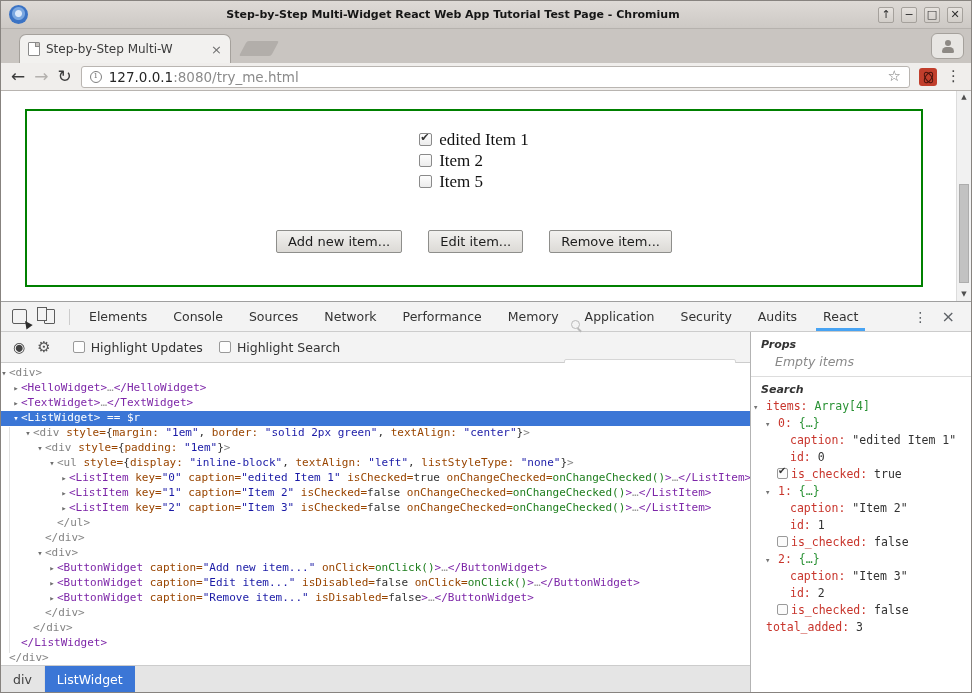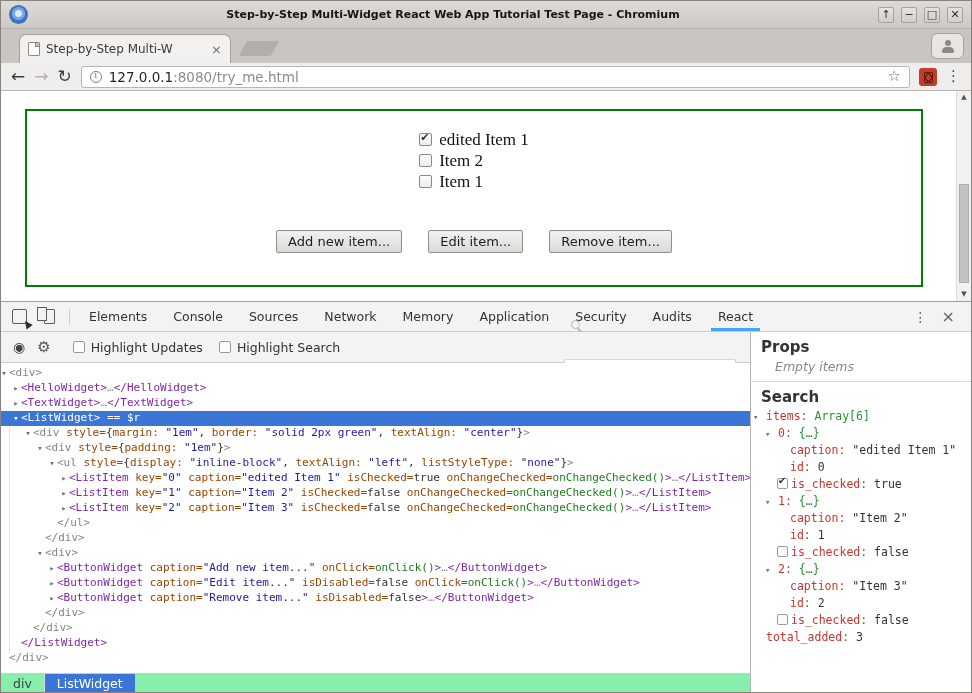--- a/index.html
+++ b/index.html
@@ -106,28 +106,28 @@
 
   .tree{position:absolute;top:31px;bottom:25px;left:0;right:0;overflow:hidden;padding-top:3px;background:#fff;}
   .indent-guide{position:absolute;left:8px;top:64px;height:226px;width:1px;background:#e2e2e2;}
   .tree-row{height:15px;line-height:15px;font:11px "DejaVu Sans Mono",monospace;white-space:pre;overflow:hidden;position:relative;}
   .tree-arrow{display:inline-block;width:10px;margin-left:-10px;color:#6e6e6e;font-size:9px;text-align:center;}
   .tree-row.selected{background:#3b76d6;}
   .tree-row.selected span{color:#fff !important;}
   .t-g{color:#848484;} .t-w{color:#7d26a8;} .t-a{color:#994500;}
   .t-s{color:#1a1aa6;} .t-f{color:#1e7e1e;} .t-p{color:#333;} .t-d{color:#999;}
 
-  .crumbbar{position:absolute;bottom:0;left:0;right:0;height:19px;background:#86efac;border-top:1px solid #ccc;
+  .crumbbar{position:absolute;bottom:0;left:0;right:0;height:27px;background:#e5e5e5;border-top:1px solid #ccc;
     display:flex;align-items:stretch;box-sizing:border-box;font-size:12.5px;}
   .crumb{display:flex;align-items:center;padding:0 12px;color:#424242;border-right:1px solid #ddd;}
   .crumb.active{background:#3b76d6;color:#fff;border-right:none;}
 
   
   .rp-props{border-bottom:1px solid #ddd;padding:6px 10px 7px;}
-  .rp-title{font-size:15px;font-weight:bold;color:#333;}
+  .rp-title{font-size:11px;font-weight:bold;color:#333;font-style:italic;}
   .rp-empty{font-size:12.5px;font-style:italic;color:#8a8a8a;margin:3px 0 0 14px;}
   .rp-state{padding:6px 0 0;}
   .rp-state .rp-title{margin:0 0 3px 10px;}
   .s-row{height:17px;line-height:17px;font:11.5px "DejaVu Sans Mono",monospace;white-space:pre;overflow:hidden;}
   .s-marker{display:inline-block;width:13px;color:#757575;font-size:9px;}
   .scb{display:inline-block;width:11px;height:11px;border:1px solid #9a9a9a;border-radius:2px;background:#fbfbfb;
     position:relative;box-sizing:border-box;margin-right:3px;vertical-align:-1px;}
   .scb.on::after{content:"✔";position:absolute;left:0;top:-4px;font:bold 10px "DejaVu Sans",sans-serif;color:#333;}
   .s-key{color:#c8352c;} .s-val{color:#2a9235;} .s-plain{color:#333;}
 </style>
@@ -175,41 +175,42 @@
   <div class="viewport">
     <div class="gbox">
       <ul class="page-list"><li>
             <span class="cb on"></span>
             <span class="li-label">edited Item 1</span>
           </li><li>
             <span class="cb"></span>
             <span class="li-label">Item 2</span>
           </li><li>
             <span class="cb"></span>
-            <span class="li-label">Item 1</span>
+            <span class="li-label">Item 5</span>
           </li></ul>
       <div class="btn-row"><button class="pbtn">Add new item...</button><button class="pbtn">Edit item...</button><button class="pbtn">Remove item...</button></div>
     </div>
     <div class="vp-scroll">
       <div class="vs-arrow vs-up">▲</div>
       <div class="vs-thumb"></div>
       <div class="vs-arrow vs-down">▼</div>
     </div>
   </div>
 
   <div class="devtools">
     <div class="dt-tabbar">
       <span class="insp-icon"></span>
       <span class="devi-icon"></span>
       <span class="vdiv"></span>
       <div id="dt-tabs" style="display:flex">
           <div class="dt-tab">Elements</div>
           <div class="dt-tab">Console</div>
           <div class="dt-tab">Sources</div>
           <div class="dt-tab">Network</div>
+          <div class="dt-tab">Performance</div>
           <div class="dt-tab">Memory</div>
           <div class="dt-tab">Application</div>
           <div class="dt-tab">Security</div>
           <div class="dt-tab">Audits</div>
           <div class="dt-tab active">React</div>
         </div>
       <div class="dt-spacer"></div>
       <span class="dt-menu">⋮</span>
       <span class="dt-close">×</span>
     </div>
@@ -264,21 +265,21 @@
       </div>
 
       <div class="dt-right">
         <div class="rp-props">
           <div class="rp-title">Props</div>
           <div class="rp-empty">Empty items</div>
         </div>
         <div class="rp-state">
           <div class="rp-title">Search</div>
           <div id="state-rows">
-              <div class="s-row" style="margin-left: 2px;"><span class="s-marker">▾</span><span class="s-key">items:</span><span class="s-plain"> </span><span class="s-val">Array[6]</span></div>
+              <div class="s-row" style="margin-left: 2px;"><span class="s-marker">▾</span><span class="s-key">items:</span><span class="s-plain"> </span><span class="s-val">Array[4]</span></div>
               <div class="s-row" style="margin-left: 14px;"><span class="s-marker">▾</span><span class="s-key">0:</span><span class="s-plain"> </span><span class="s-val">{…}</span></div>
               <div class="s-row" style="margin-left: 26px;"><span class="s-marker"></span><span class="s-key">caption:</span><span class="s-plain"> "edited Item 1"</span></div>
               <div class="s-row" style="margin-left: 26px;"><span class="s-marker"></span><span class="s-key">id:</span><span class="s-plain"> 0</span></div>
               <div class="s-row" style="margin-left: 26px;"><span class="scb on"></span><span class="s-key">is_checked:</span><span class="s-plain"> true</span></div>
               <div class="s-row" style="margin-left: 14px;"><span class="s-marker">▾</span><span class="s-key">1:</span><span class="s-plain"> </span><span class="s-val">{…}</span></div>
               <div class="s-row" style="margin-left: 26px;"><span class="s-marker"></span><span class="s-key">caption:</span><span class="s-plain"> "Item 2"</span></div>
               <div class="s-row" style="margin-left: 26px;"><span class="s-marker"></span><span class="s-key">id:</span><span class="s-plain"> 1</span></div>
               <div class="s-row" style="margin-left: 26px;"><span class="scb"></span><span class="s-key">is_checked:</span><span class="s-plain"> false</span></div>
               <div class="s-row" style="margin-left: 14px;"><span class="s-marker">▾</span><span class="s-key">2:</span><span class="s-plain"> </span><span class="s-val">{…}</span></div>
               <div class="s-row" style="margin-left: 26px;"><span class="s-marker"></span><span class="s-key">caption:</span><span class="s-plain"> "Item 3"</span></div>

